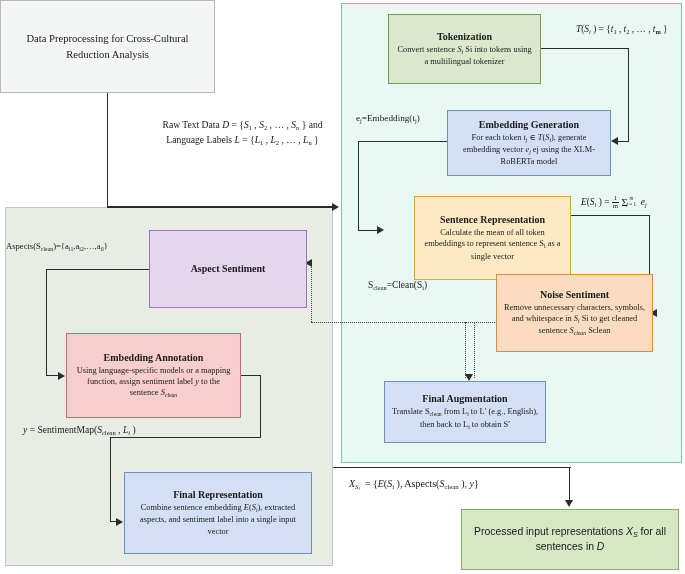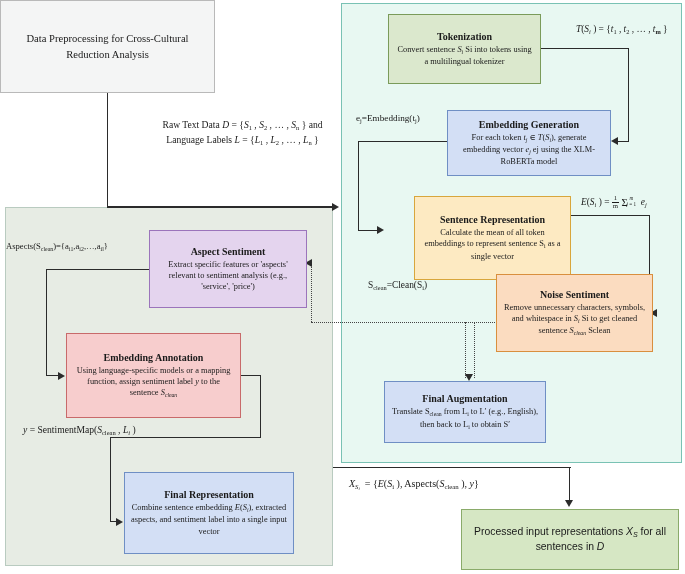--- a/index.html
+++ b/index.html
@@ -26,21 +26,21 @@
   .pbox .title{font-weight:bold;font-size:10px;margin-bottom:2px;}
   .pbox .body{font-size:8.4px;line-height:1.33;padding:0 6px;}
 
   .b-token{left:388px;top:14px;width:153px;height:70px;background:#dbe8cd;border-color:#7a9b5a;}
   .b-embed{left:447px;top:110px;width:164px;height:66px;background:#d3dff5;border-color:#6f8fc4;}
   .b-sent {left:385px;top:196px;width:157px;height:84px;background:#fdeac2;border-color:#d8a63c;margin-left:29px;}
   .b-noise{left:496px;top:274px;width:157px;height:78px;background:#fbdcc0;border-color:#d98f3e;}
   .b-aug  {left:384px;top:381px;width:162px;height:62px;background:#d3dff5;border-color:#6f8fc4;}
   .b-aspect{left:149px;top:230px;width:158px;height:78px;background:#e4d4ee;border-color:#9b74bb;}
   .b-annot{left:66px;top:333px;width:175px;height:85px;background:#f7cdcd;border-color:#c86a6a;}
-  .b-final{left:124px;top:472px;width:170px;height:82px;background:#d3dff5;border-color:#6f8fc4;}
+  .b-final{left:124px;top:472px;width:188px;height:82px;background:#d3dff5;border-color:#6f8fc4;}
   .b-out  {left:461px;top:509px;width:218px;height:61px;background:#d6e7c4;border-color:#8aab6a;
            font-family:"Liberation Sans","DejaVu Sans",sans-serif;}
   .b-out .body{font-size:10.4px;line-height:1.4;padding:0 10px;}
 
   
   .lbl{font-size:9.4px;white-space:nowrap;}
   .l-raw{left:140px;top:118px;width:205px;text-align:center;font-size:9.6px;line-height:1.5;}
   .l-tsi{left:576px;top:24px;}
   .l-ej {left:356px;top:113px;font-size:9.2px;}
   .l-esi{left:581px;top:195px;}
@@ -147,21 +147,20 @@
   <div class="body">Remove unnecessary characters, symbols, and whitespace in <span class="it">S<sub>i</sub></span> Si to get cleaned sentence <span class="it">S<sub>clean</sub></span> Sclean</div>
 </div>
 
 <div class="abs pbox b-aug">
   <div class="title">Final Augmentation</div>
   <div class="body">Translate S<sub>clean</sub> from L<sub>i</sub> to L′ (e.g., English), then back to L<sub>i</sub> to obtain S′</div>
 </div>
 
 <div class="abs pbox b-aspect">
   <div class="title">Aspect Sentiment</div>
-  <div class="body">Extract specific features or 'aspects' relevant to sentiment analysis (e.g., 'service', 'price')</div>
 </div>
 
 <div class="abs pbox b-annot">
   <div class="title">Embedding Annotation</div>
   <div class="body">Using language-specific models or a mapping function, assign sentiment label <span class="it">y</span> to the sentence <span class="it">S<sub>clean</sub></span></div>
 </div>
 
 <div class="abs pbox b-final">
   <div class="title">Final Representation</div>
   <div class="body">Combine sentence embedding <span class="it">E</span>(<span class="it">S<sub>i</sub></span>), extracted aspects, and sentiment label into a single input vector</div>

